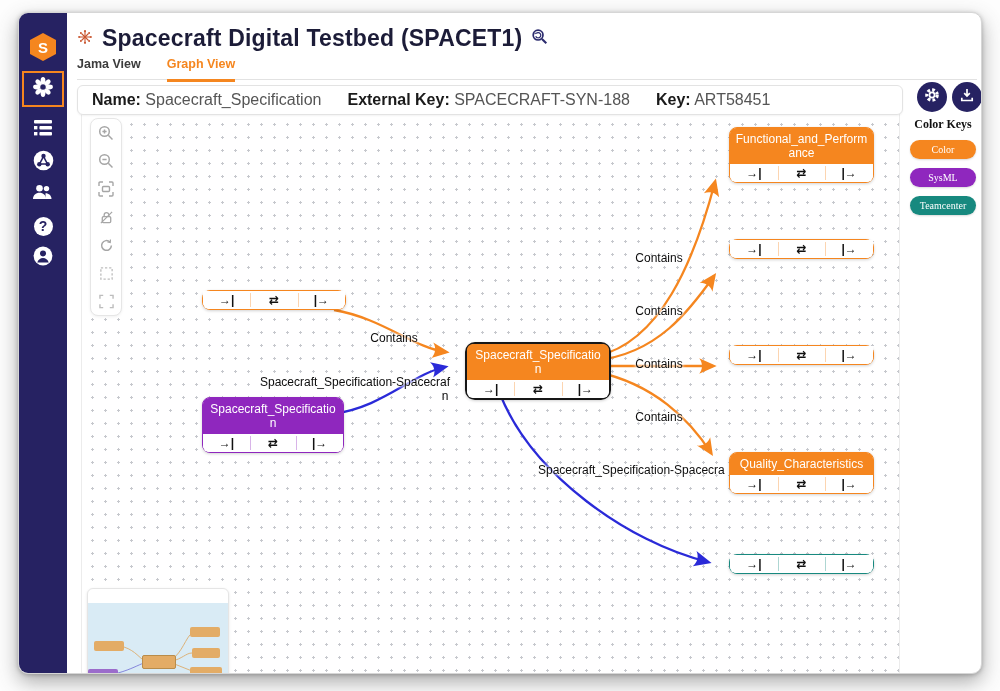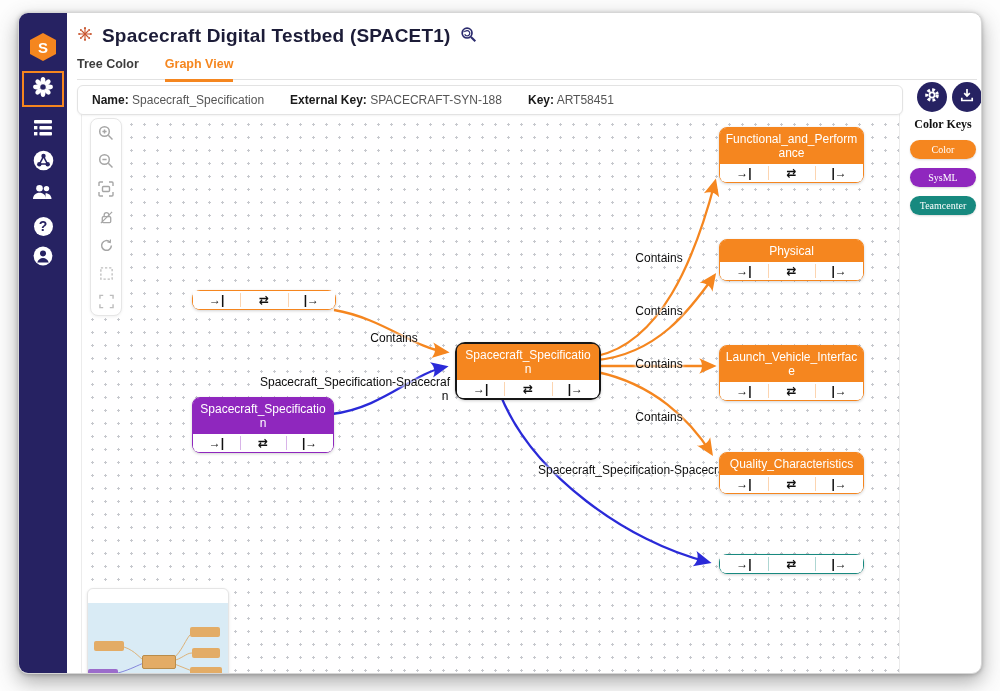--- a/index.html
+++ b/index.html
@@ -11,46 +11,46 @@
   .sidebar{position:absolute;left:0;top:0;width:48px;height:100%;background:#262262;z-index:20;}
   .logo{position:absolute;left:11px;top:20px;width:26px;height:28px;background:#F5861F;
     clip-path:polygon(50% 0,100% 25%,100% 75%,50% 100%,0 75%,0 25%);
     display:flex;align-items:center;justify-content:center;color:#fff;font-weight:bold;font-size:15px;}
   .side-item{position:absolute;left:0;width:48px;height:34px;display:flex;align-items:center;justify-content:center;cursor:pointer;}
   .side-item.active{border:2px solid #F5861F;left:3px;width:38px;height:32px;}
   .help-circle{width:19px;height:19px;border-radius:50%;background:#fff;color:#262262;
     font-weight:bold;font-size:14px;display:flex;align-items:center;justify-content:center;}
   
   .titlerow{position:absolute;left:58px;top:12px;display:flex;align-items:center;gap:9px;z-index:10;}
-  .page-title{font-size:19px;font-weight:bold;color:#1c1c38;letter-spacing:.2px;}
+  .page-title{font-size:23px;font-weight:bold;color:#1c1c38;letter-spacing:.2px;}
   .tabs{position:absolute;left:58px;top:44px;display:flex;gap:26px;z-index:10;}
   .tab{font-size:12.5px;font-weight:bold;color:#3c3c3c;padding-bottom:8px;cursor:pointer;}
   .tab.active{color:#F5861F;border-bottom:3px solid #F5861F;}
   .tabs-divider{position:absolute;left:58px;right:4px;top:66px;height:1px;background:#e2e2e2;}
   .meta-card{position:absolute;left:58px;top:72px;width:826px;height:30px;background:#fff;
     border:1px solid #e3e3e3;border-radius:6px;display:flex;align-items:center;gap:26px;
-    padding:0 14px;box-sizing:border-box;font-size:12px;z-index:10;box-shadow:0 1px 2px rgba(0,0,0,.05);}
+    padding:0 14px;box-sizing:border-box;font-size:16px;z-index:10;box-shadow:0 1px 2px rgba(0,0,0,.05);}
   .meta-pair b{color:#1a1a1a;}
   .meta-pair span{color:#555;}
   .round-btn{position:absolute;top:69px;width:30px;height:30px;border-radius:50%;background:#262262;
     display:flex;align-items:center;justify-content:center;cursor:pointer;z-index:12;}
   
   .canvas{position:absolute;left:62px;top:98px;width:817px;height:562px;background:#fff;
     border:1px solid #ececec;border-radius:3px;
     background-image:radial-gradient(circle,#c6c8cd 1px,transparent 1.4px);
     background-size:13px 13px;background-position:4px 6px;overflow:hidden;}
   .edges{position:absolute;left:0;top:0;z-index:1;}
   
   .gtoolbar{position:absolute;left:8px;top:6px;width:30px;background:#fff;border:1px solid #e6e6e6;
     border-radius:8px;display:flex;flex-direction:column;align-items:center;padding:6px 0;gap:12px;z-index:5;
     box-shadow:0 1px 3px rgba(0,0,0,.06);}
   .gt-icon{width:16px;height:16px;display:flex;align-items:center;justify-content:center;cursor:pointer;}
   
   .node{position:absolute;z-index:3;border:1.5px solid var(--c);border-radius:8px;background:#fff;
-    box-shadow:0 1px 3px rgba(0,0,0,.18);cursor:pointer;}
+    box-shadow:0 1px 3px rgba(0,0,0,.18);cursor:pointer;margin-left:10px;}
   .node .nhd{background:var(--c);color:#fff;font-size:12px;line-height:14px;text-align:center;
     padding:4px 5px;border-radius:6px 6px 0 0;word-break:break-all;}
   .node .nports{display:flex;height:18px;background:#fff;border-radius:0 0 6px 6px;}
   .port{flex:1;text-align:center;font-size:12px;font-weight:bold;color:#111;line-height:18px;position:relative;}
   .port+.port::before{content:'';position:absolute;left:0;top:2px;bottom:2px;width:1px;background:var(--c);opacity:.35;}
   .node.selected{border:2px solid #161616;border-radius:10px;}
   
   .elabel{position:absolute;z-index:2;font-size:12px;font-weight:normal;color:#0d0d0d;
     text-shadow:0 0 3px #fff,0 0 3px #fff,0 0 4px #fff;white-space:nowrap;}
   .elabel.center{text-align:center;}
@@ -175,21 +175,21 @@
       <svg width="17" height="17" viewBox="0 0 18 18" fill="none">
         <circle cx="7.5" cy="7.5" r="5.2" stroke="#2c2c6e" stroke-width="1.8"></circle>
         <line x1="11.6" y1="11.6" x2="16.2" y2="16.2" stroke="#2c2c6e" stroke-width="2.2"></line>
         <path d="M5 8.8a2.8 2.8 0 1 0 .5-3" stroke="#2c2c6e" stroke-width="1.3"></path>
         <path d="M4.4 4.4l1 1.9-2.1.2z" fill="#2c2c6e"></path>
       </svg>
     </span>
   </div>
 
   <div class="tabs">
-    <div class="tab">Tree Color</div>
+    <div class="tab">Jama View</div>
     <div class="tab active">Graph View</div>
   </div>
   <div class="tabs-divider"></div>
 
   <div class="meta-card">
     <div class="meta-pair">
       <b>Name:</b>
       <span>Spacecraft_Specification</span>
     </div>
     <div class="meta-pair">
@@ -327,30 +327,28 @@
     <div class="node" style="left: 637px; top: 15px; width: 143px; --c: #F5861F;">
       <div class="nhd">Functional_and_Performance</div>
       <div class="nports">
         <span class="port">→|</span>
         <span class="port">⇄</span>
         <span class="port">|→</span>
       </div>
     </div>
 
     <div class="node" style="left: 637px; top: 127px; width: 143px; --c: #F5861F;">
-      <div class="nhd">Physical</div>
       <div class="nports">
         <span class="port">→|</span>
         <span class="port">⇄</span>
         <span class="port">|→</span>
       </div>
     </div>
 
     <div class="node" style="left: 637px; top: 233px; width: 143px; --c: #F5861F;">
-      <div class="nhd">Launch_Vehicle_Interface</div>
       <div class="nports">
         <span class="port">→|</span>
         <span class="port">⇄</span>
         <span class="port">|→</span>
       </div>
     </div>
 
     <div class="node" style="left: 637px; top: 340px; width: 143px; --c: #F5861F;">
       <div class="nhd">Quality_Characteristics</div>
       <div class="nports">

